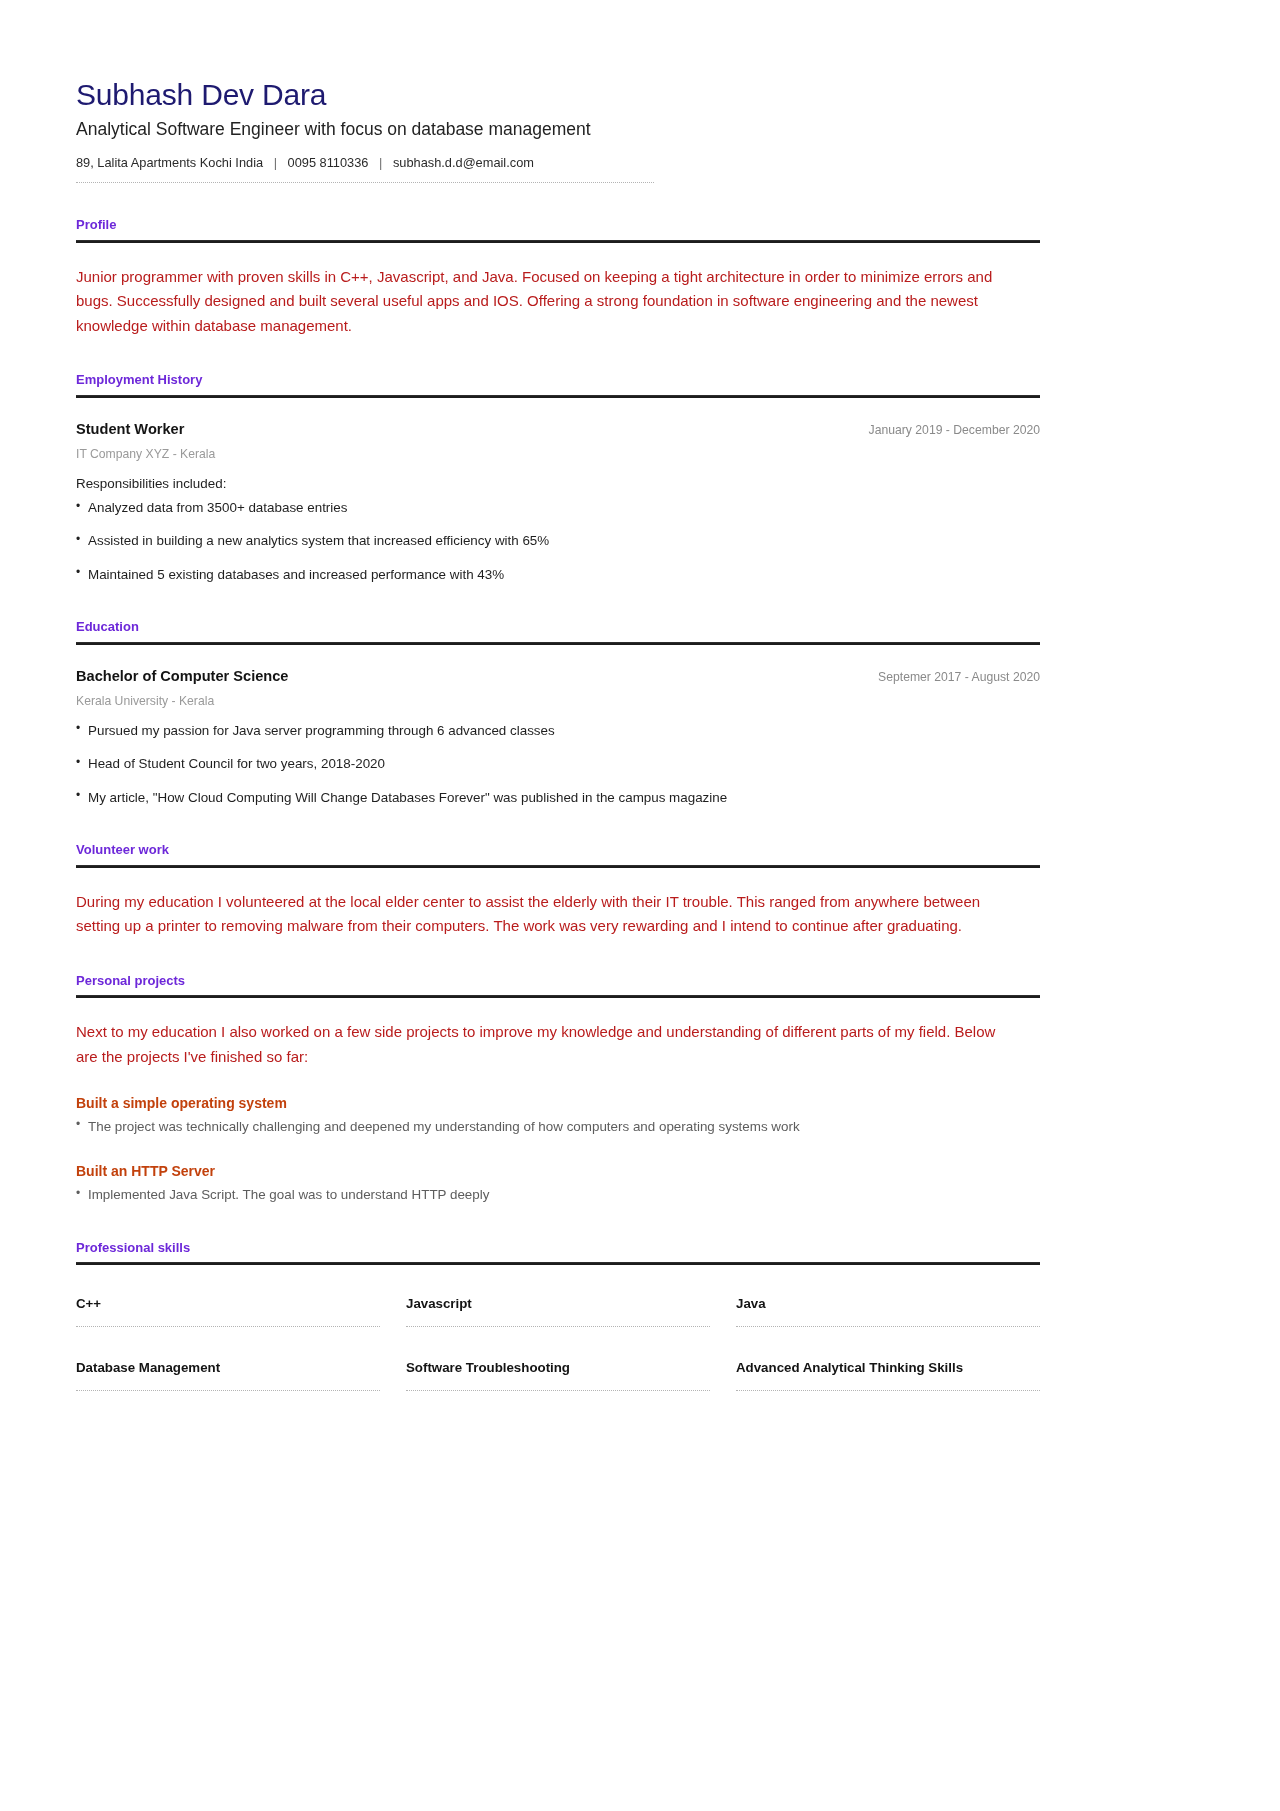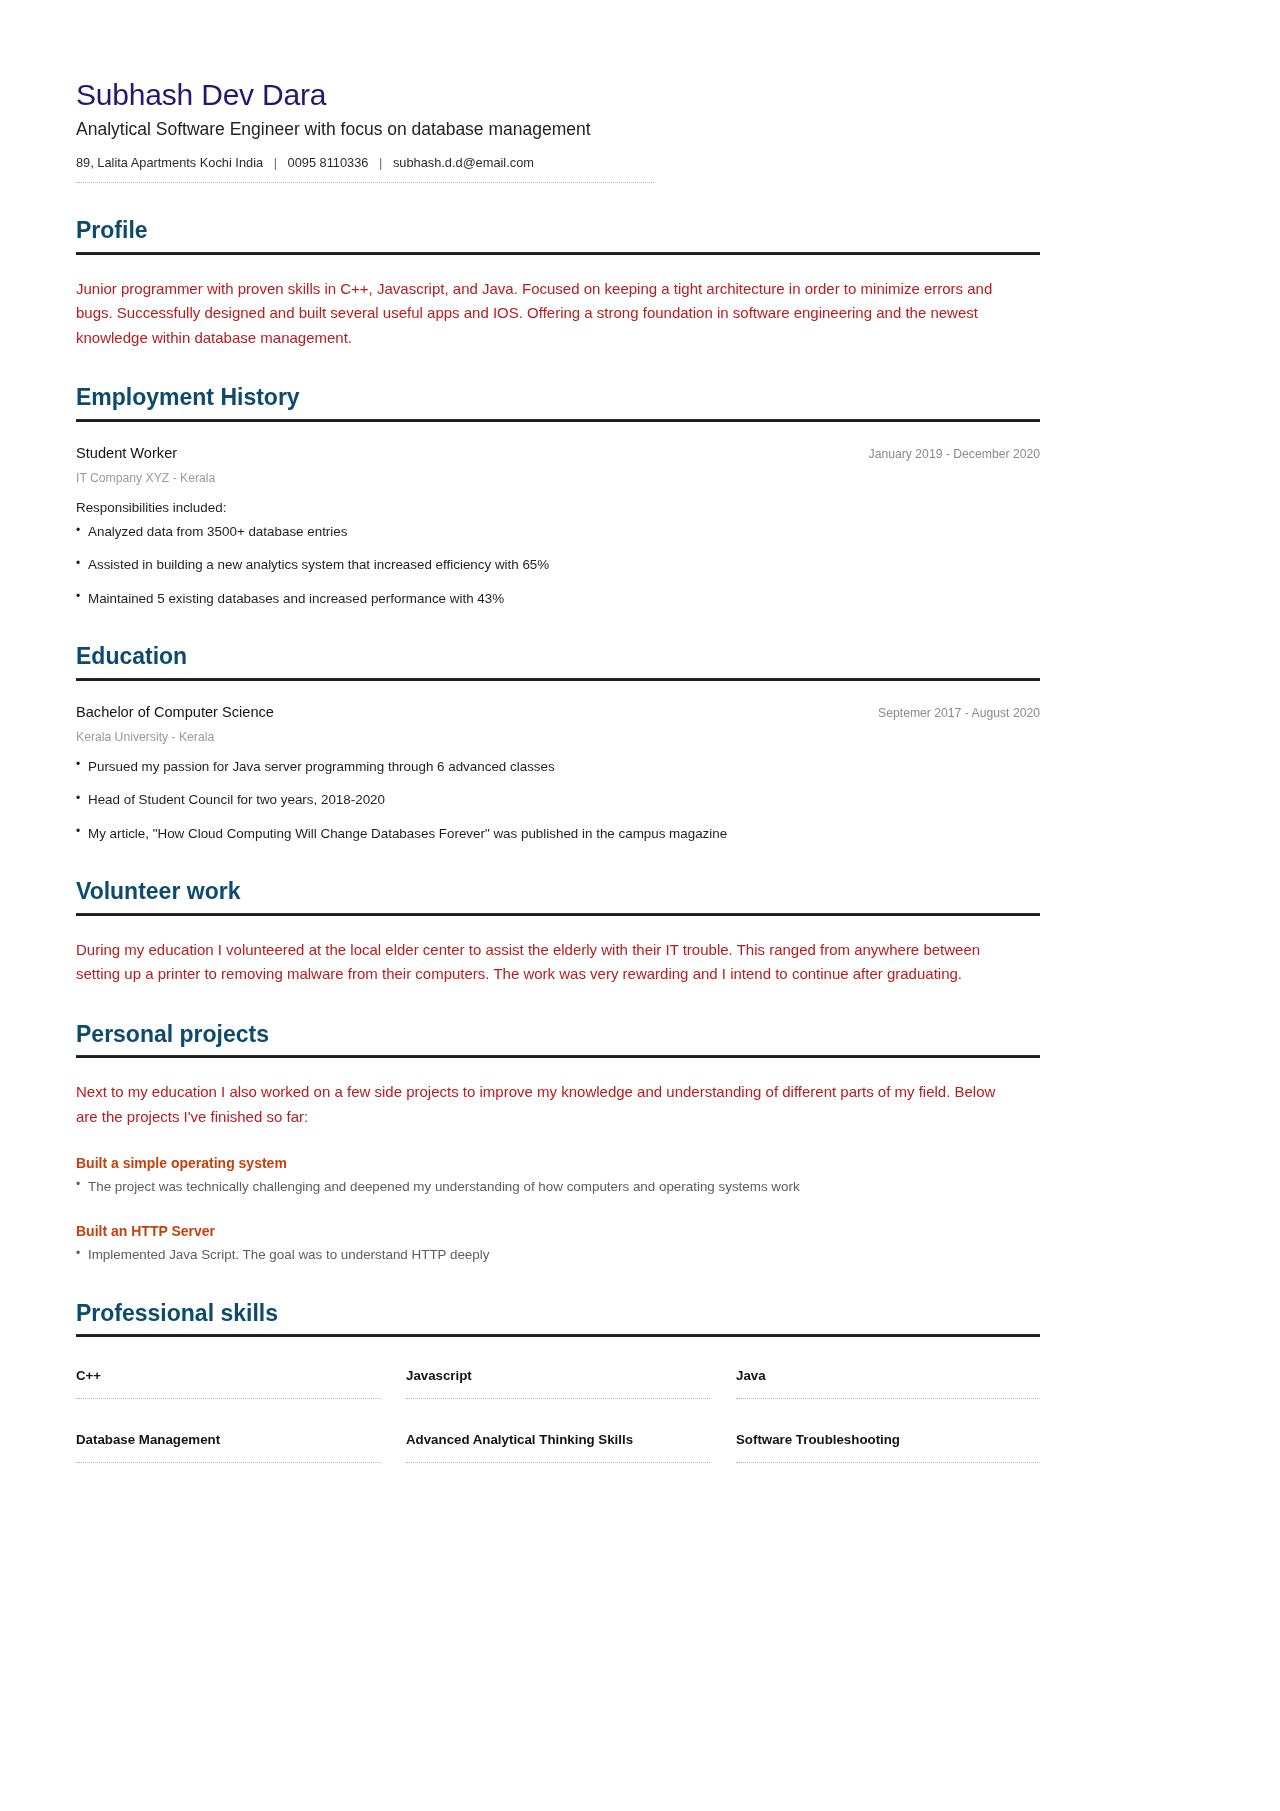--- a/index.html
+++ b/index.html
@@ -49,23 +49,23 @@
     border-bottom: 1px dotted #b4b4b4;
     width: 578px;
     white-space: nowrap;
   }
   .contact-sep { padding: 0 7px; color: #6e6e6e; }
 
   
   .section { margin-top: 34px; }
 
   .section-title {
-    font-size: 23px;
-    font-weight: bold;
-    color: #0c4a6e;
+    font-size: 13px;
+    font-weight: bold;
+    color: #6d28d9;
     line-height: 1.2;
     padding-bottom: 7px;
   }
 
   .section-rule {
     height: 0;
     border-top: 1px solid #2e2e2e;
     border-bottom: 2px solid #1d1d1d;
     margin-bottom: 22px;
   }
@@ -81,21 +81,21 @@
   .entry { margin-bottom: 6px; }
 
   .entry-head {
     display: flex;
     align-items: baseline;
     justify-content: space-between;
   }
 
   .entry-title {
     font-size: 14.6px;
-    font-weight: normal;
+    font-weight: bold;
     color: #141414;
     line-height: 1.35;
   }
 
   .entry-date {
     font-size: 12.2px;
     color: #8a8a8a;
     white-space: nowrap;
     padding-left: 24px;
   }
@@ -270,21 +270,21 @@
       <div class="skill-cell">
         <div class="skill-name">Javascript</div>
       </div>
       <div class="skill-cell">
         <div class="skill-name">Java</div>
       </div>
       <div class="skill-cell">
         <div class="skill-name">Database Management</div>
       </div>
       <div class="skill-cell">
+        <div class="skill-name">Software Troubleshooting</div>
+      </div>
+      <div class="skill-cell">
         <div class="skill-name">Advanced Analytical Thinking Skills</div>
       </div>
-      <div class="skill-cell">
-        <div class="skill-name">Software Troubleshooting</div>
-      </div>
     </div>
   </div>
 
 </div>
 
 </body></html>

